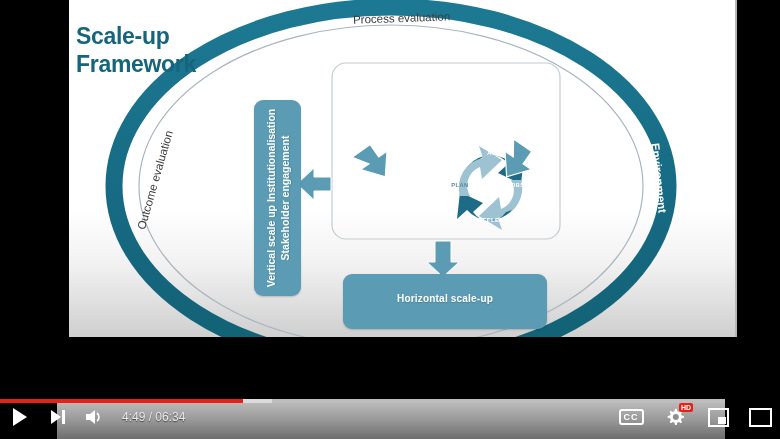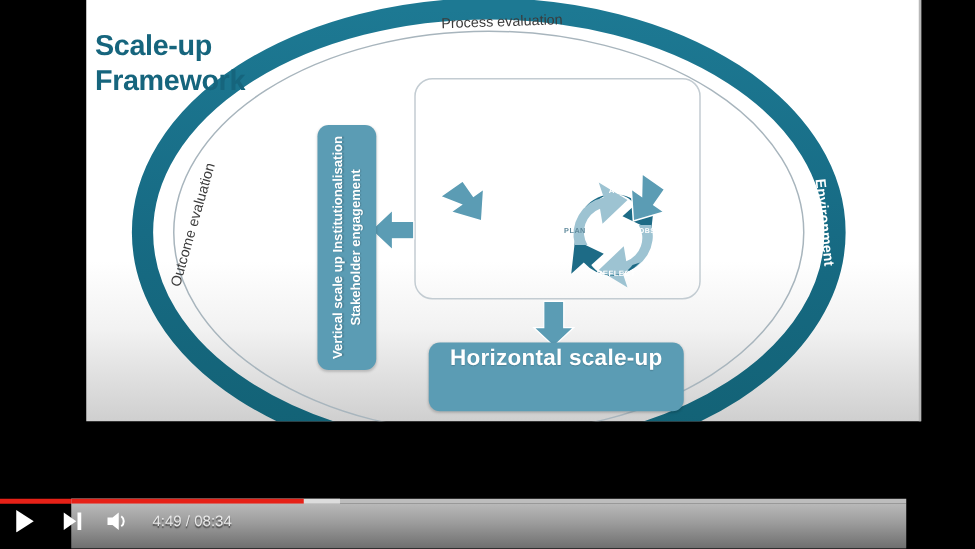--- a/index.html
+++ b/index.html
@@ -83,21 +83,21 @@
     box-shadow: 0 1px 2px rgba(0,0,0,.18);
   }
 
   #box-nsg { left: 275px; top: 75px; width: 99px; height: 63px; }
   #box-nsg .boxlabel { left: 0; top: 9px; width: 99px; font-size: 10.5px; }
 
   #box-rt { left: 385px; top: 80px; width: 94px; height: 56px; }
   #box-rt .boxlabel { left: 0; top: 12px; width: 94px; font-size: 12.5px; }
 
   #box-hs { left: 274px; top: 274px; width: 204px; height: 55px; }
-  #box-hs .boxlabel { left: 0; top: 2px; width: 204px; font-size: 18px; }
+  #box-hs .boxlabel { left: 0; top: 19px; width: 204px; font-size: 10px; }
 
   #box-vert { left: 185px; top: 100px; width: 47px; height: 196px; }
   #box-vert .vtext {
     position: absolute;
     left: 50%; top: 50%;
     transform: translate(-50%,-50%) rotate(-90deg);
     transform-origin: center center;
     width: 196px;
     text-align: center;
     color: #fff;
@@ -395,19 +395,39 @@
           <polygon points="1,1 11,8 1,15" fill="#ffffff"></polygon>
           <rect x="12" y="1" width="3" height="14" fill="#ffffff"></rect>
         </svg>
       </div>
       <div class="ctrlbtn" style="width:38px;">
         <svg width="20" height="16" viewBox="0 0 20 16">
           <polygon points="1,5 5,5 10,1 10,15 5,11 1,11" fill="#ffffff"></polygon>
           <path d="M12 4 A5 5 0 0 1 12 12" fill="none" stroke="#ffffff" stroke-width="1.6"></path>
         </svg>
       </div>
-      <div id="time-display">4:49 / 08:34</div>
-    </div>
-
+      <div id="time-display">4:49 / 06:34</div>
+    </div>
+
+    <div id="ctrl-right">
+      <div class="ctrlbtn" style="width:30px;">
+        <span class="cc-btn">CC</span>
+      </div>
+      <div class="ctrlbtn" style="width:30px; position:relative;">
+        <svg width="20" height="20" viewBox="0 0 20 20">
+          <path d="M10 1.8 L11.7 1.8 L12.2 4.1 L13.9 4.9 L15.9 3.7 L17.1 4.9 L15.9 6.9 L16.7 8.6 L19 9.1 L19 10.8 L16.7 11.3 L15.9 13 L17.1 15 L15.9 16.2 L13.9 15 L12.2 15.8 L11.7 18.1 L10 18.1 L9.5 15.8 L7.8 15 L5.8 16.2 L4.6 15 L5.8 13 L5 11.3 L2.7 10.8 L2.7 9.1 L5 8.6 L5.8 6.9 L4.6 4.9 L5.8 3.7 L7.8 4.9 L9.5 4.1 Z" fill="#ffffff"></path>
+          <circle cx="10.8" cy="9.9" r="3" fill="#8f8f8f"></circle>
+        </svg>
+        <span class="hd-badge">HD</span>
+      </div>
+      <div class="ctrlbtn" style="width:28px;">
+        <span class="sq-outer">
+          <span class="sq-inner"></span>
+        </span>
+      </div>
+      <div class="ctrlbtn" style="width:28px;">
+        <span class="fs-outer"></span>
+      </div>
+    </div>
 
   </div>
 
 </div>
 
 </body></html>

